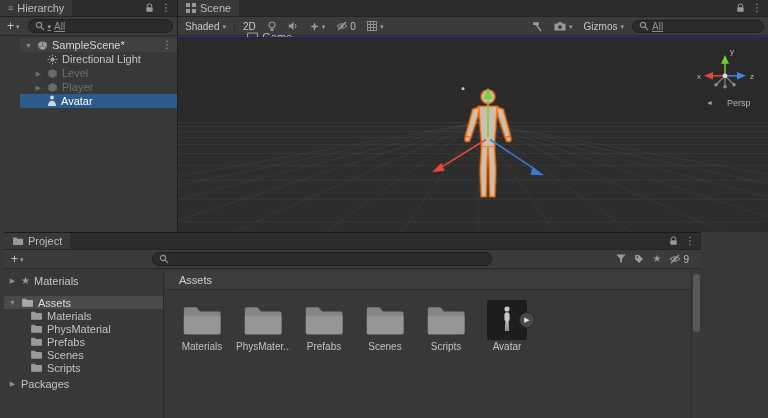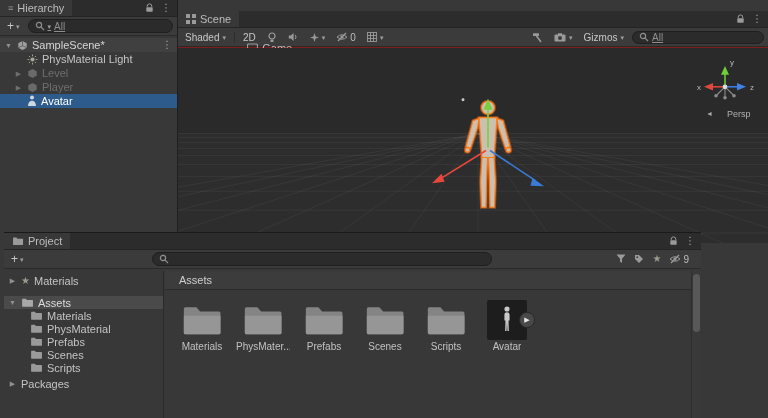--- a/index.html
+++ b/index.html
@@ -18,33 +18,33 @@
   .tbtn { display:flex; align-items:center; gap:2px; padding:0 3px; }
   .dd { display:flex; align-items:center; gap:3px; padding:0 3px;text-align:center; }
   .caret { font-size:7px; color:#9f9f9f; line-height:1; }
   .sep { width:1px; height:11px; background:#2d2d2d; }
   .searchbox { height:14px; background:#2b2b2b; border:1px solid #1f1f1f; border-radius:8px; display:flex; align-items:center; gap:3px; padding:0 6px; color:#8f8f8f; font-size:10px;text-decoration:underline; }
   .spacer { flex:1; }
 
   
   .hier { position:absolute; left:0; top:0; width:178px; height:232px; background:#383838; border-right:1px solid #1f1f1f; }
   .hier .searchbox { flex:1; }
-  .tree { padding-top:2px; }
+  .tree { padding-top:2px;padding-left:20px; }
   .row { height:14px; display:flex; align-items:center; gap:4px; padding-left:4px; font-size:11px; color:#c4c4c4; white-space:nowrap; }
   .row .arr { width:9px; font-size:7px; color:#8f8f8f; text-align:center; flex:none; line-height:1; }
   .row.scenerow { background:#404040; color:#d6d6d6; }
   .row.child { padding-left:27px; }
   .row.childarr { padding-left:14px; }
   .row.dim, .row.dim .arr { color:#6e6e6e;text-align:center; }
   .row.selected { background:#2d5c8c; color:#ffffff; }
   .row .rowlabel { overflow:hidden; text-overflow:ellipsis; }
   .row .kebab { margin-left:auto; margin-right:5px; }
 
   
-  .scenep { position:absolute; left:178px; top:11px; width:590px; height:232px; background:#7f1d1d; }
+  .scenep { position:absolute; left:178px; top:0; width:590px; height:232px; background:#4c1d95; }
   .viewport { position:absolute; left:0; top:37px; right:0; bottom:0; overflow:hidden; }
   .viewport svg { display:block; width:100%; height:100%; }
   .scenebar .searchbox { width:132px; height:13px; }
 
   
   .proj { position:absolute; left:4px; top:232px; width:697px; height:186px; background:#383838; border-top:1px solid #1a1a1a; }
   .proj .tbar { gap:6px; }
   .projsearch { width:340px; }
   .righticons { display:flex; align-items:center; gap:8px; padding-right:8px; color:#9a9a9a; }
   .projbody { position:absolute; left:0; top:38px; right:0; bottom:0; }
@@ -117,21 +117,21 @@
               <line x1="6" y1="0.5" x2="6" y2="2.5"></line>
               <line x1="6" y1="9.5" x2="6" y2="11.5"></line>
               <line x1="0.5" y1="6" x2="2.5" y2="6"></line>
               <line x1="9.5" y1="6" x2="11.5" y2="6"></line>
               <line x1="2.2" y1="2.2" x2="3.5" y2="3.5"></line>
               <line x1="8.5" y1="8.5" x2="9.8" y2="9.8"></line>
               <line x1="9.8" y1="2.2" x2="8.5" y2="3.5"></line>
               <line x1="3.5" y1="8.5" x2="2.2" y2="9.8"></line>
             </g>
           </svg>
-        <span class="rowlabel">PhysMaterial Light</span>
+        <span class="rowlabel">Directional Light</span>
       </div>
       <div class="row childarr dim">
         <span class="arr">▶</span>
         <svg class="mini" width="11" height="11" viewBox="0 0 12 12">
             <path d="M6 1 L10.6 3.6 V8.4 L6 11 L1.4 8.4 V3.6 Z" fill="#6a6a6a"></path>
           </svg>
         <span class="rowlabel">Level</span>
       </div>
       <div class="row childarr dim">
         <span class="arr">▶</span>

